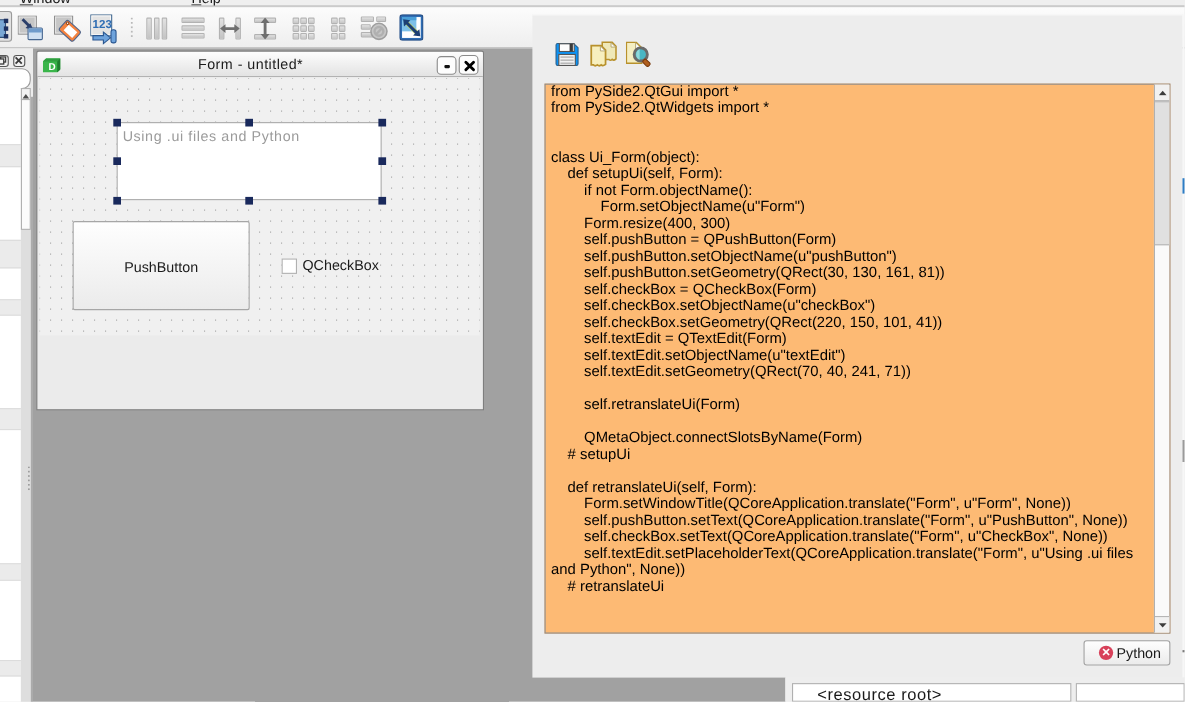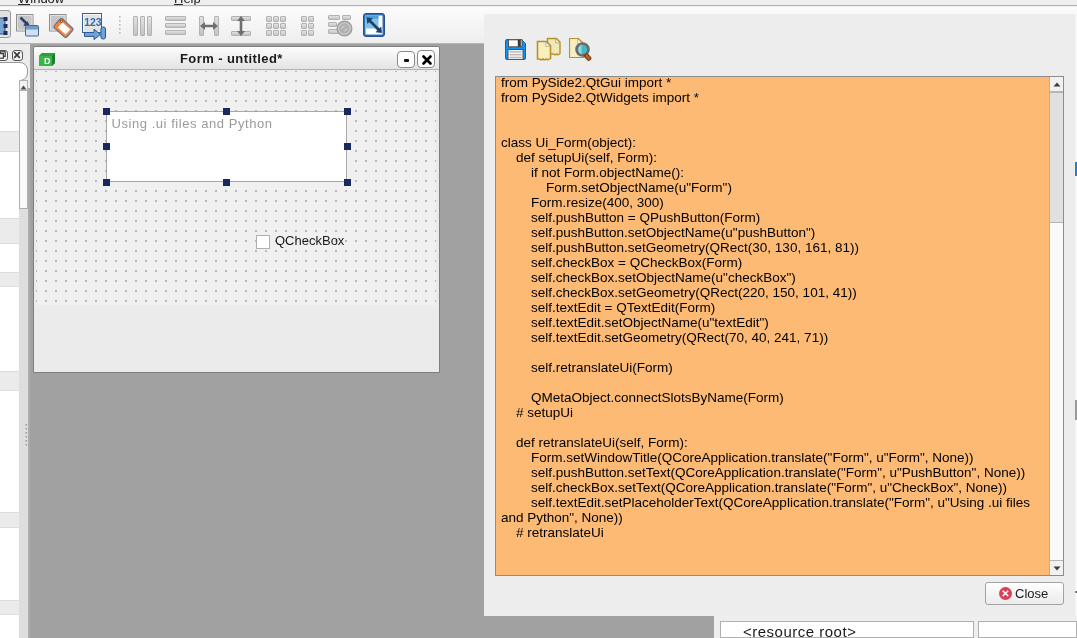--- a/index.html
+++ b/index.html
@@ -29,21 +29,21 @@
 #wb-sb-btn { left:19px; top:36px; width:9px; height:11px; background:#f2f2f2; border:1px solid #b0b0b0; }
 #wb-sb-slider { left:19px; top:46px; width:9px; height:119px; background:#fbfbfb; border:1px solid #b0b0b0; }
 #dock-edge { left:28px; top:44px; width:2px; height:594px; background:#ababab; }
 
 
 #mdi { left:30px; top:44px; width:684px; height:594px; background:#a1a1a1; }
 
 
 #formwin { left:33px; top:46px; width:407px; height:327px; background:#ebebeb; border:1px solid #7e7e7e; border-radius:2px 2px 0 0; }
 #ftitle { position:absolute; left:0; top:0; width:405px; height:23px; background:linear-gradient(#fdfdfd,#e3e3e3); border-bottom:1px solid #b2b2b2; border-radius:2px 2px 0 0; }
-#ftitle .txt { position:absolute; left:146px; top:4px; font-size:13px; letter-spacing:0.42px; color:#1b1b1b;font-weight:bold; }
+#ftitle .txt { position:absolute; left:146px; top:4px; font-size:13px; letter-spacing:0.42px; color:#1b1b1b; }
 .fbtn { position:absolute; background:#fdfdfd; border:1px solid #8a8a8a; border-radius:4px; }
 #fclient { position:absolute; left:2px; top:24px; width:400px; height:234px; background:#f0f0f0;
   background-image:radial-gradient(circle, #8f8f8f 0.6px, rgba(143,143,143,0) 0.85px);
   background-size:10px 10px; background-position:5px 5px; }
 
 
 #textedit { position:absolute; left:70px; top:40px; width:241px; height:71px; background:#fff; border:1px solid #a8a8a8; }
 #textedit .ph { position:absolute; left:4.5px; top:4px; font-size:13px; letter-spacing:0.55px; color:#9b9b9b; }
 .handle { position:absolute; width:7px; height:7px; background:#19295c; }
 #pushbtn { position:absolute; left:30px; top:130px; width:161px; height:81px; background:linear-gradient(#fefefe,#ebebeb); border:1px solid #a6a6a6; border-radius:2px; }
@@ -258,20 +258,23 @@
         <span class="ph">Using .ui files and Python</span>
       </div>
     <div class="handle" style="left:66.5px;top:36.5px"></div>
     <div class="handle" style="left:187px;top:36.5px"></div>
     <div class="handle" style="left:307.5px;top:36.5px"></div>
     <div class="handle" style="left:66.5px;top:72px"></div>
     <div class="handle" style="left:307.5px;top:72px"></div>
     <div class="handle" style="left:66.5px;top:107.5px"></div>
     <div class="handle" style="left:187px;top:107.5px"></div>
     <div class="handle" style="left:307.5px;top:107.5px"></div>
+    <div id="pushbtn">
+        <span>PushButton</span>
+      </div>
     <div id="cbind"></div>
     <div id="cbtext">QCheckBox</div>
   </div>
 </div>
 
 <div class="abs" id="dialog">
 
   <svg class="abs" style="left:20px;top:24px" width="23" height="23" viewBox="0 0 23 23">
     <path d="M1.5 3 Q1.5 1.5 3 1.5 L17.5 1.5 L21.5 5.5 L21.5 20 Q21.5 21.5 20 21.5 L3 21.5 Q1.5 21.5 1.5 20 Z" fill="#0c93f5" stroke="#2a5f8a"></path>
     <rect x="4.5" y="1.8" width="13.5" height="7" fill="#fdfdfd" stroke="#555"></rect>
@@ -339,21 +342,21 @@
       <div class="sbtn" style="bottom:0;border-top:1px solid #b6b6b6;">
         <svg class="sbarrow" style="top:5px" width="8" height="5" viewBox="0 0 8 5">
             <path d="M0.5 0.5 L7.5 0.5 L4 4.5 Z" fill="#3c3c3c"></path>
           </svg>
       </div>
     </div>
   </div>
 
   <div id="closebtn">
     <div class="ic">✕</div>
-    <div class="tx">Close</div>
+    <div class="tx">Python</div>
   </div>
 </div>
 
 <div class="abs" id="sliver">
   <div class="abs" style="left:0;top:149px;width:2px;height:14px;background:#2d7dc5"></div>
   <div class="abs" style="left:0;top:387px;width:2px;height:20px;background:#9a9a9a"></div>
   <div class="abs" style="left:0;top:578px;width:2px;height:2px;background:#7a7a7a"></div>
 </div>
 
 <div class="abs" id="bottomright">

